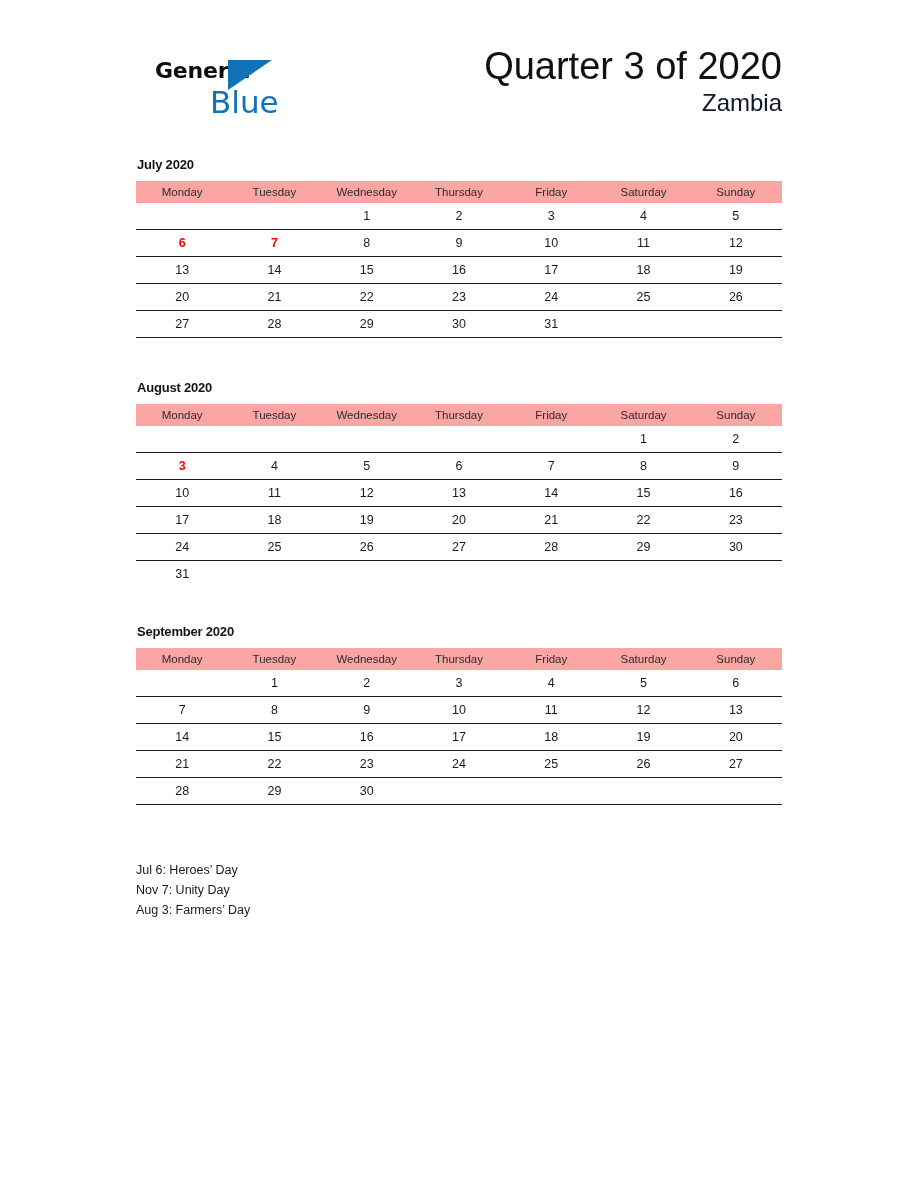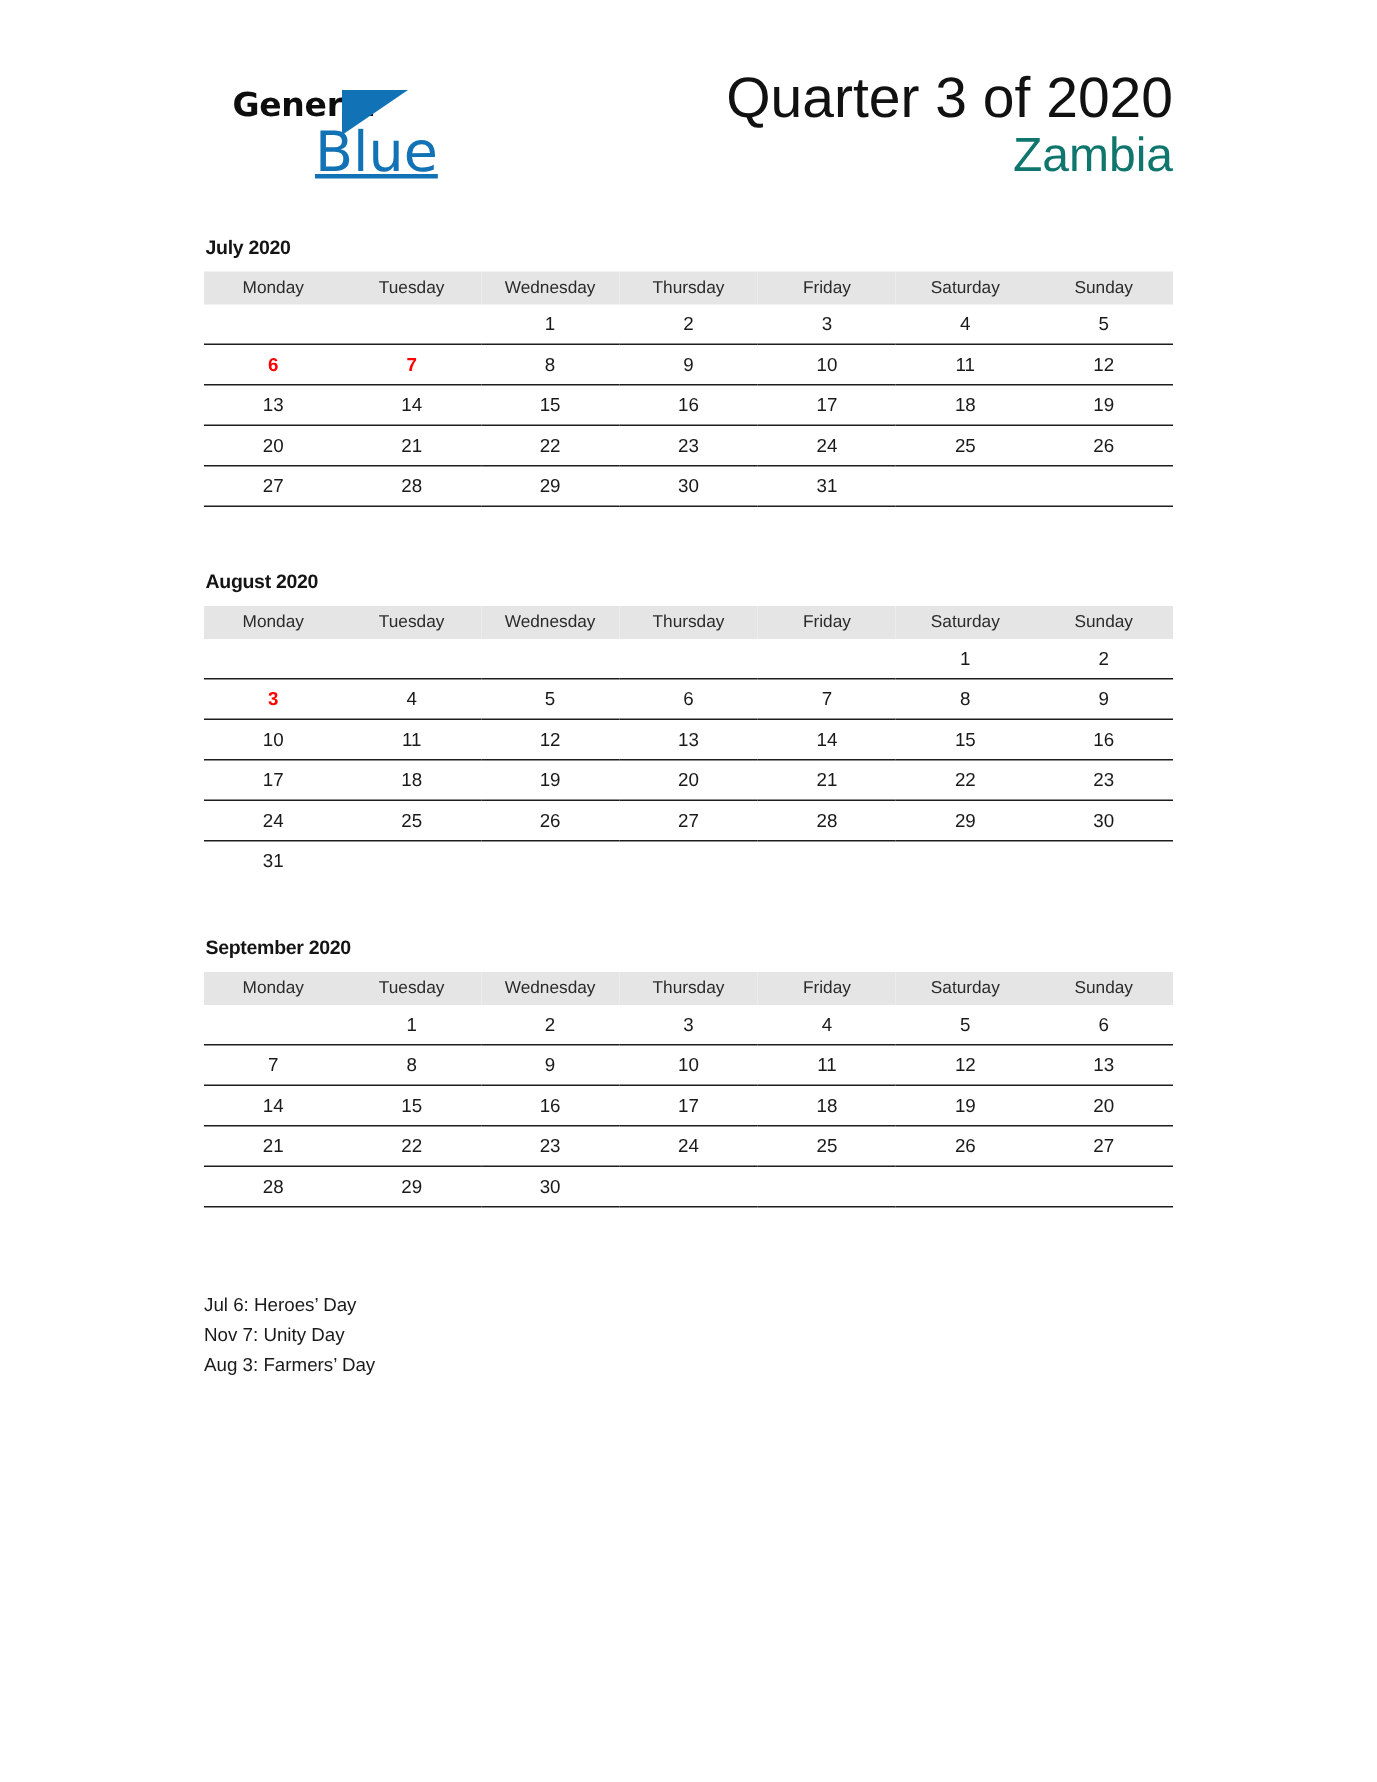--- a/index.html
+++ b/index.html
@@ -57,45 +57,44 @@
     top: 6px;
     width: 0;
     height: 0;
     border-left: 44px solid #1272b6;
     border-bottom: 30px solid transparent;
   }
   .logo-blue {
     position: absolute;
     left: 74px;
     top: 31px;
-    font-size: 37px;
+    font-size: 31px;
     color: #1272b6;
     font-family: "DejaVu Sans", sans-serif;
     font-weight: 400;
     line-height: 34px;
-    text-decoration: underline;
   }
 
   .titles {
     position: absolute;
     right: 0;
     top: 0;
     text-align: right;
   }
   .quarter-title {
     font-size: 38px;
     font-weight: 400;
     color: #111111;
     line-height: 40px;
     white-space: nowrap;
   }
   .country-title {
-    font-size: 32px;
-    font-weight: 400;
-    color: #0f766e;
+    font-size: 24px;
+    font-weight: 400;
+    color: #0f172a;
     line-height: 32px;
     margin-top: 1px;
     white-space: nowrap;
   }
 
   
   .month-block {
     position: absolute;
     left: 136px;
     width: 646px;
@@ -112,21 +111,21 @@
     margin: 0 0 6px 1px;
     line-height: 20px;
   }
 
   table.cal {
     border-collapse: collapse;
     width: 646px;
     table-layout: fixed;
   }
   table.cal th {
-    background: #e5e5e5;
+    background: #fca5a5;
     font-size: 11.5px;
     font-weight: 400;
     color: #2b2b2b;
     height: 22px;
     text-align: center;
     padding: 0;
     border: none;
   }
   table.cal td {
     font-size: 12.5px;

